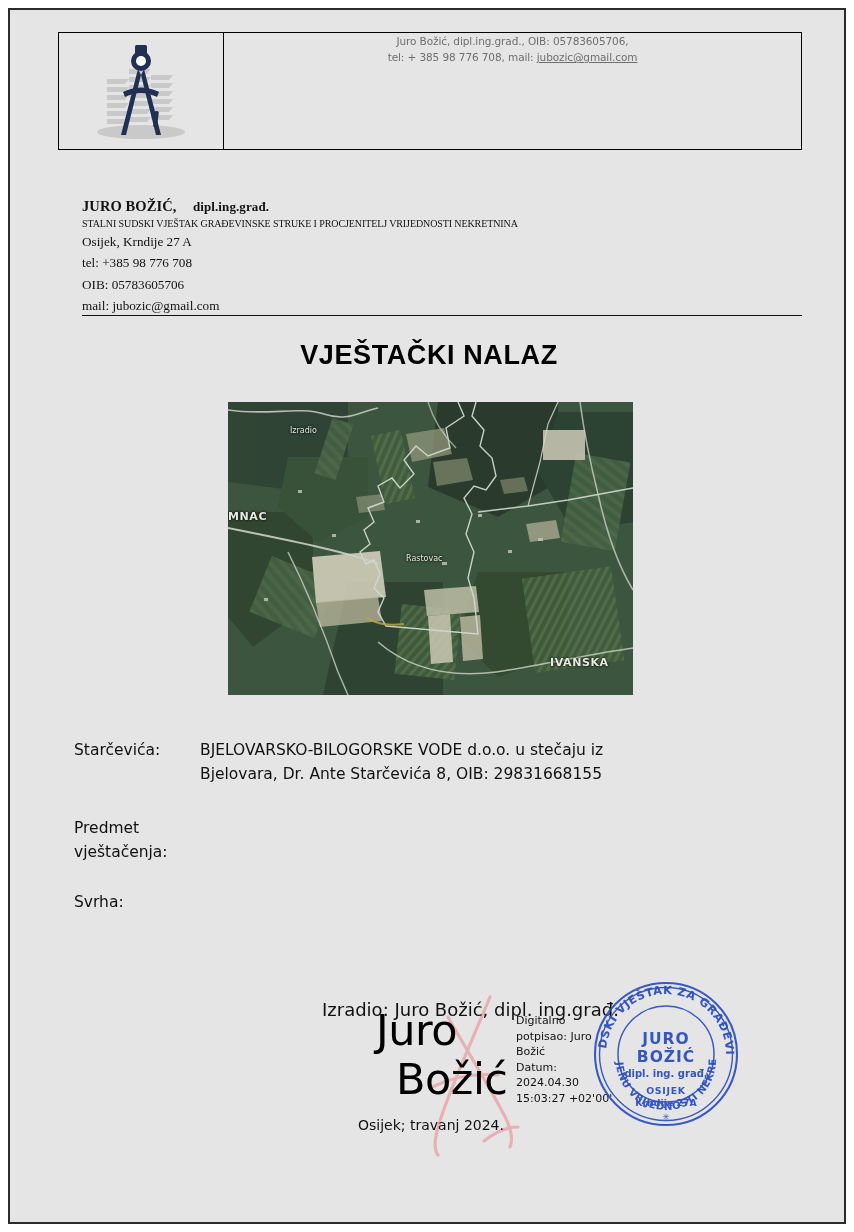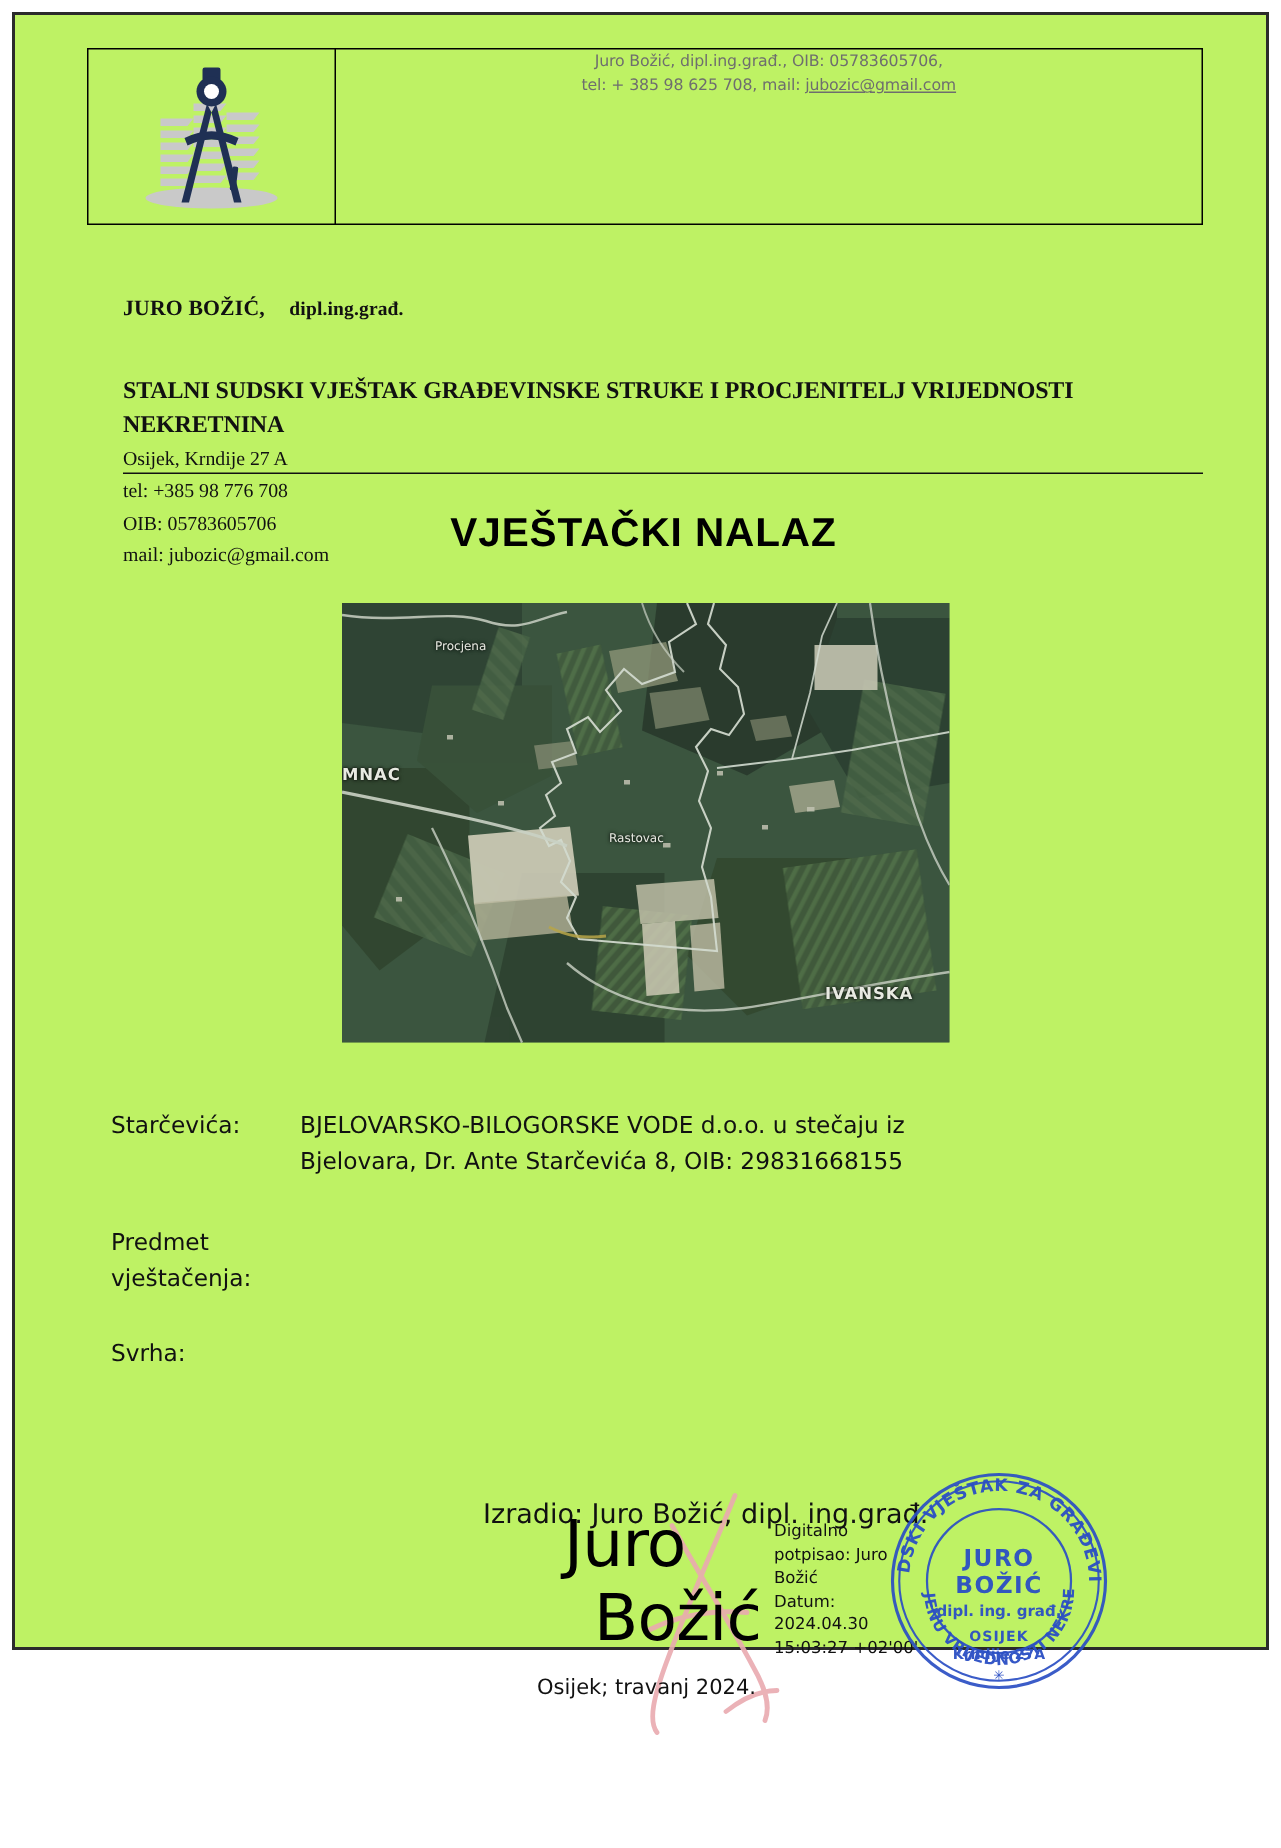--- a/index.html
+++ b/index.html
@@ -8,23 +8,23 @@
     width: 854px;
     height: 1232px;
     background: #ffffff;
     font-family: "Liberation Sans", sans-serif;
     overflow: hidden;
     position: relative;
   }
   .page {
     position: absolute;
     left: 8px; top: 8px;
-    width: 838px; height: 1092px;
+    width: 838px; height: 1216px;
     border: 2px solid #2b2b2b;
-    background: #bef264;
+    background: #e5e5e5;
   }
   .page-inner {
     position: absolute;
     left: 0; top: 0; right: 0; bottom: 0;
     padding: 0;
   }
 
   
   .hdr-table {
     position: absolute;
@@ -64,21 +64,21 @@
   
   .addr {
     position: absolute;
     left: 72px; top: 186px;
     width: 720px;
     font-family: "Liberation Serif", serif;
     color: #111;
   }
   .addr .l1 { font-size: 14.5px; font-weight: bold; line-height: 1.42; letter-spacing: .1px;}
   .addr .l1 .small { font-size: 13px; margin-left: 13px; }
-  .addr .l2 { font-size: 16px; font-weight: bold; line-height: 1.45; letter-spacing: -0.1px; margin-top: 32px;}
+  .addr .l2 { font-size: 10px; font-weight: normal; line-height: 1.45; letter-spacing: -0.1px;}
   .addr .l3 { font-size: 13.2px; line-height: 1.62; }
 
   .hr-rule {
     position: absolute;
     left: 72px; top: 305px;
     width: 720px; height: 0;
     border-top: 1.6px solid #111;
   }
 
   
@@ -244,21 +244,21 @@
               <path d="M59 30 L76 96 L71 96 L56 36 z"></path>
               <path d="M38 53 q18 -9 36 0 l-2 5 q-16 -8 -32 0 z"></path>
               <rect x="69" y="72" width="4" height="16" rx="1.2" transform="rotate(7 71 80)"></rect>
             </g>
           </svg>
         </span>
       </td>
       <td class="hdr-text-cell">
         <div class="hdr-contact">
           <div>Juro Božić, dipl.ing.građ., OIB: 05783605706,</div>
-          <div><span>tel: + 385 98 625 708, mail: </span><span class="mail-link">jubozic@gmail.com</span></div>
+          <div><span>tel: + 385 98 776 708, mail: </span><span class="mail-link">jubozic@gmail.com</span></div>
         </div>
       </td>
     </tr>
   </tbody>
       </table>
 
   <div class="addr">
     <div class="l1"><span>JURO BOŽIĆ,</span><span class="small"> dipl.ing.građ.</span></div>
     <div class="l2">STALNI SUDSKI VJEŠTAK GRAĐEVINSKE STRUKE I PROCJENITELJ VRIJEDNOSTI NEKRETNINA</div>
     <div class="l3">Osijek, Krndije 27 A</div>
@@ -336,21 +336,21 @@
         <rect x="188" y="118" width="4" height="3"></rect>
             <rect x="214" y="160" width="5" height="3"></rect>
         <rect x="280" y="148" width="4" height="3"></rect>
             <rect x="310" y="136" width="5" height="3"></rect>
         <rect x="36" y="196" width="4" height="3"></rect>
             <rect x="250" y="112" width="4" height="3"></rect>
       </g>
 
       <rect width="405" height="293" fill="#2f4a3a" opacity=".12"></rect>
     </svg>
-    <span class="map-label" style="left:62px; top:24px;">Procjena</span>
+    <span class="map-label" style="left:62px; top:24px;">Izradio</span>
     <span class="map-label big" style="left:0px; top:108px;">MNAC</span>
     <span class="map-label" style="left:178px; top:152px;">Rastovac</span>
     <span class="map-label big" style="left:322px; top:254px;">IVANSKA</span>
   </div>
 
   <div class="fields">
     <div class="frow">
       <div class="flabel">Starčevića:</div>
       <div class="fvalue">
         <div>BJELOVARSKO-BILOGORSKE VODE d.o.o. u stečaju iz</div>

